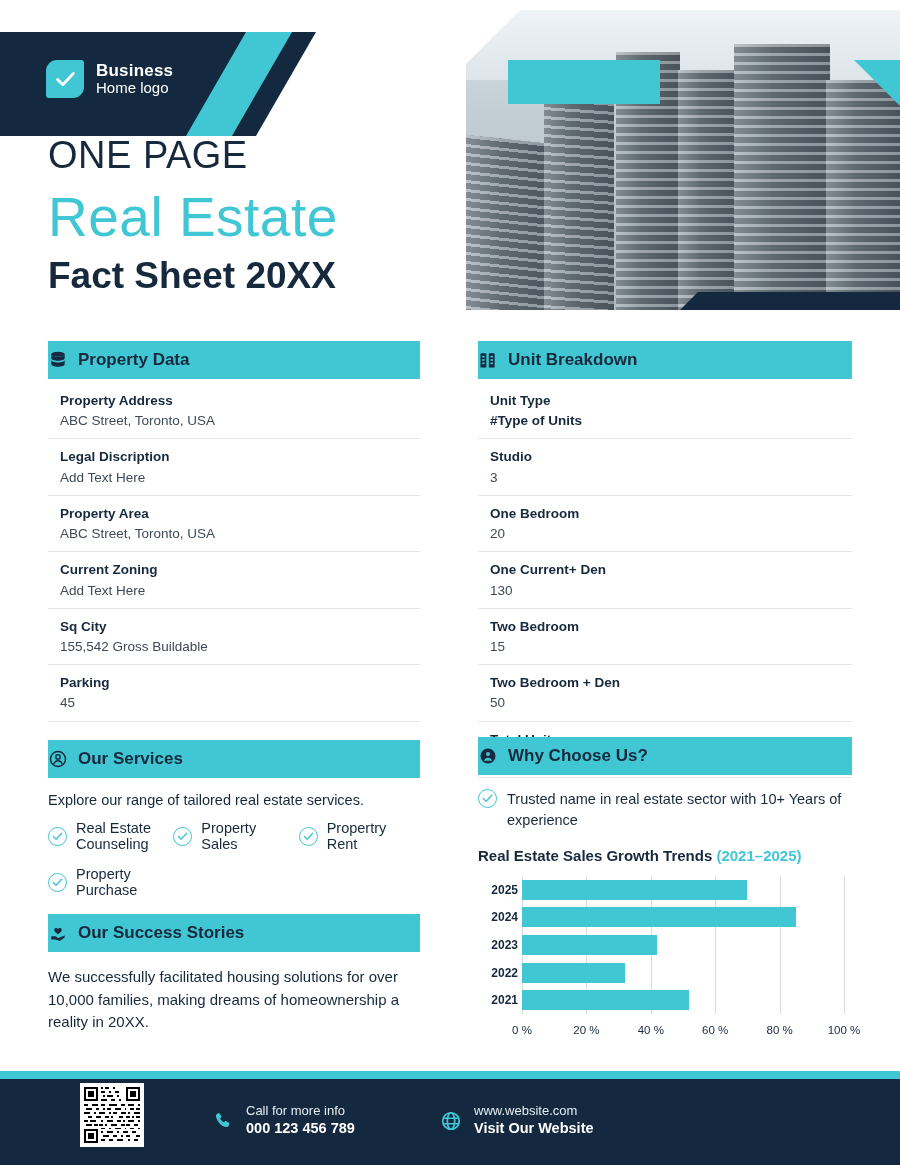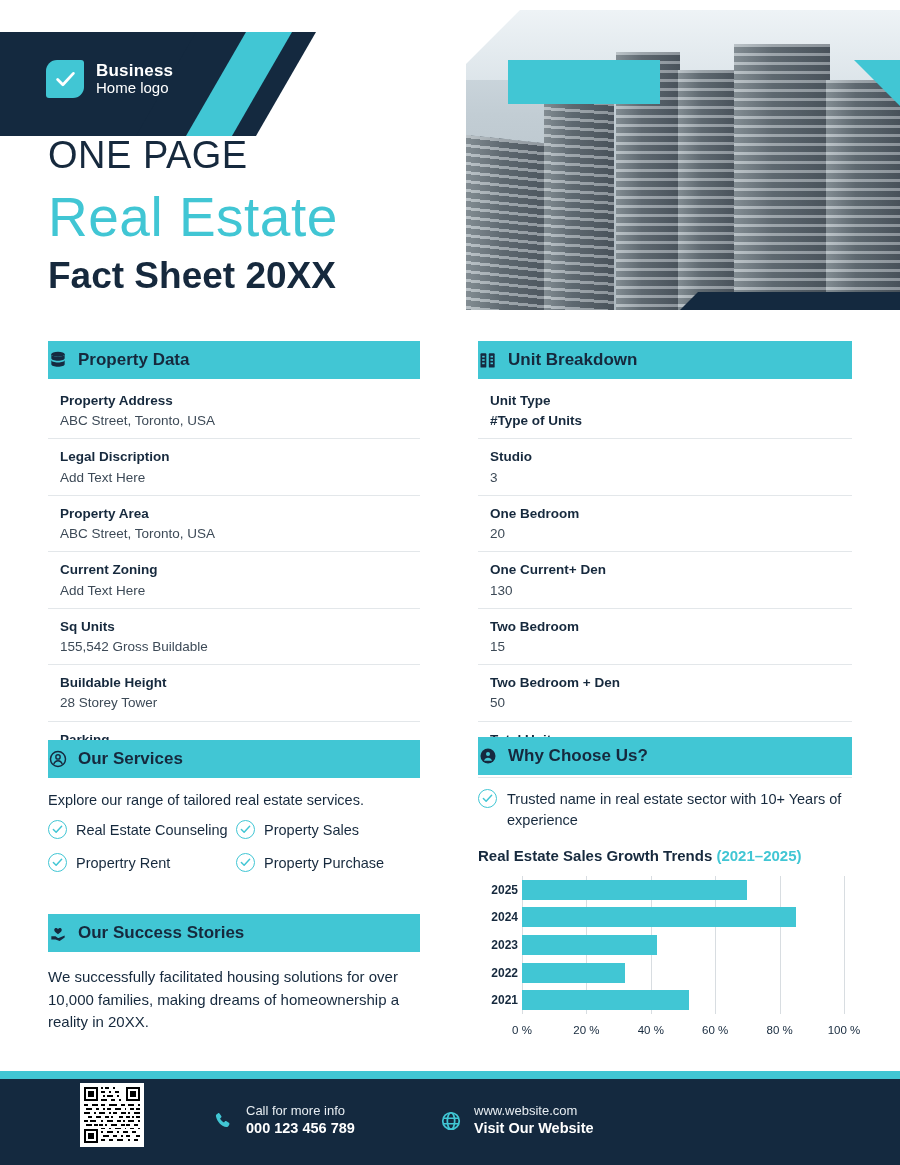--- a/index.html
+++ b/index.html
@@ -126,21 +126,21 @@
     padding: 9px 2px 8px 12px;
   }
   .dl .row:last-child { border-bottom: 1px solid #e3e7ea; }
   .dl .k { font-size: 13.5px; color:#16293d; font-weight: bold; line-height:1.35; }
   .dl .v { font-size: 13.5px; color:#3d4a57; line-height:1.35; margin-top:2px;}
   .dl .v.bold { font-weight: bold; color:#16293d; }
 
   
   .svc-intro { font-size: 14.5px; color:#16293d; margin-top: 14px; }
   .svc-grid {
-    margin-top: 12px; display:grid; grid-template-columns: 1fr 1fr;
+    margin-top: 12px; display:grid; grid-template-columns: 1fr 1fr 1fr;
     row-gap: 14px; column-gap: 4px;
   }
   .svc-item { display:flex; align-items:center; gap: 9px; font-size: 14.5px; color:#16293d; }
   .tick {
     width: 19px; height:19px; border-radius:50%;
     border: 1.6px solid #41c6d4; display:flex; align-items:center; justify-content:center;
     flex: 0 0 19px;
   }
   .tick svg { width: 11px; height: 11px; }
 
@@ -255,26 +255,22 @@
         </div>
       <div class="row">
           <div class="k">Property Area</div>
           <div class="v">ABC Street, Toronto, USA</div>
         </div>
       <div class="row">
           <div class="k">Current Zoning</div>
           <div class="v">Add Text Here</div>
         </div>
       <div class="row">
-          <div class="k">Sq Units</div>
+          <div class="k">Sq City</div>
           <div class="v">155,542 Gross Buildable</div>
-        </div>
-      <div class="row">
-          <div class="k">Buildable Height</div>
-          <div class="v">28 Storey Tower</div>
         </div>
       <div class="row">
           <div class="k">Parking</div>
           <div class="v">45</div>
         </div>
     </div>
   </div>
 
   <div class="col-right" style="top:341px;">
     <div class="bar">

